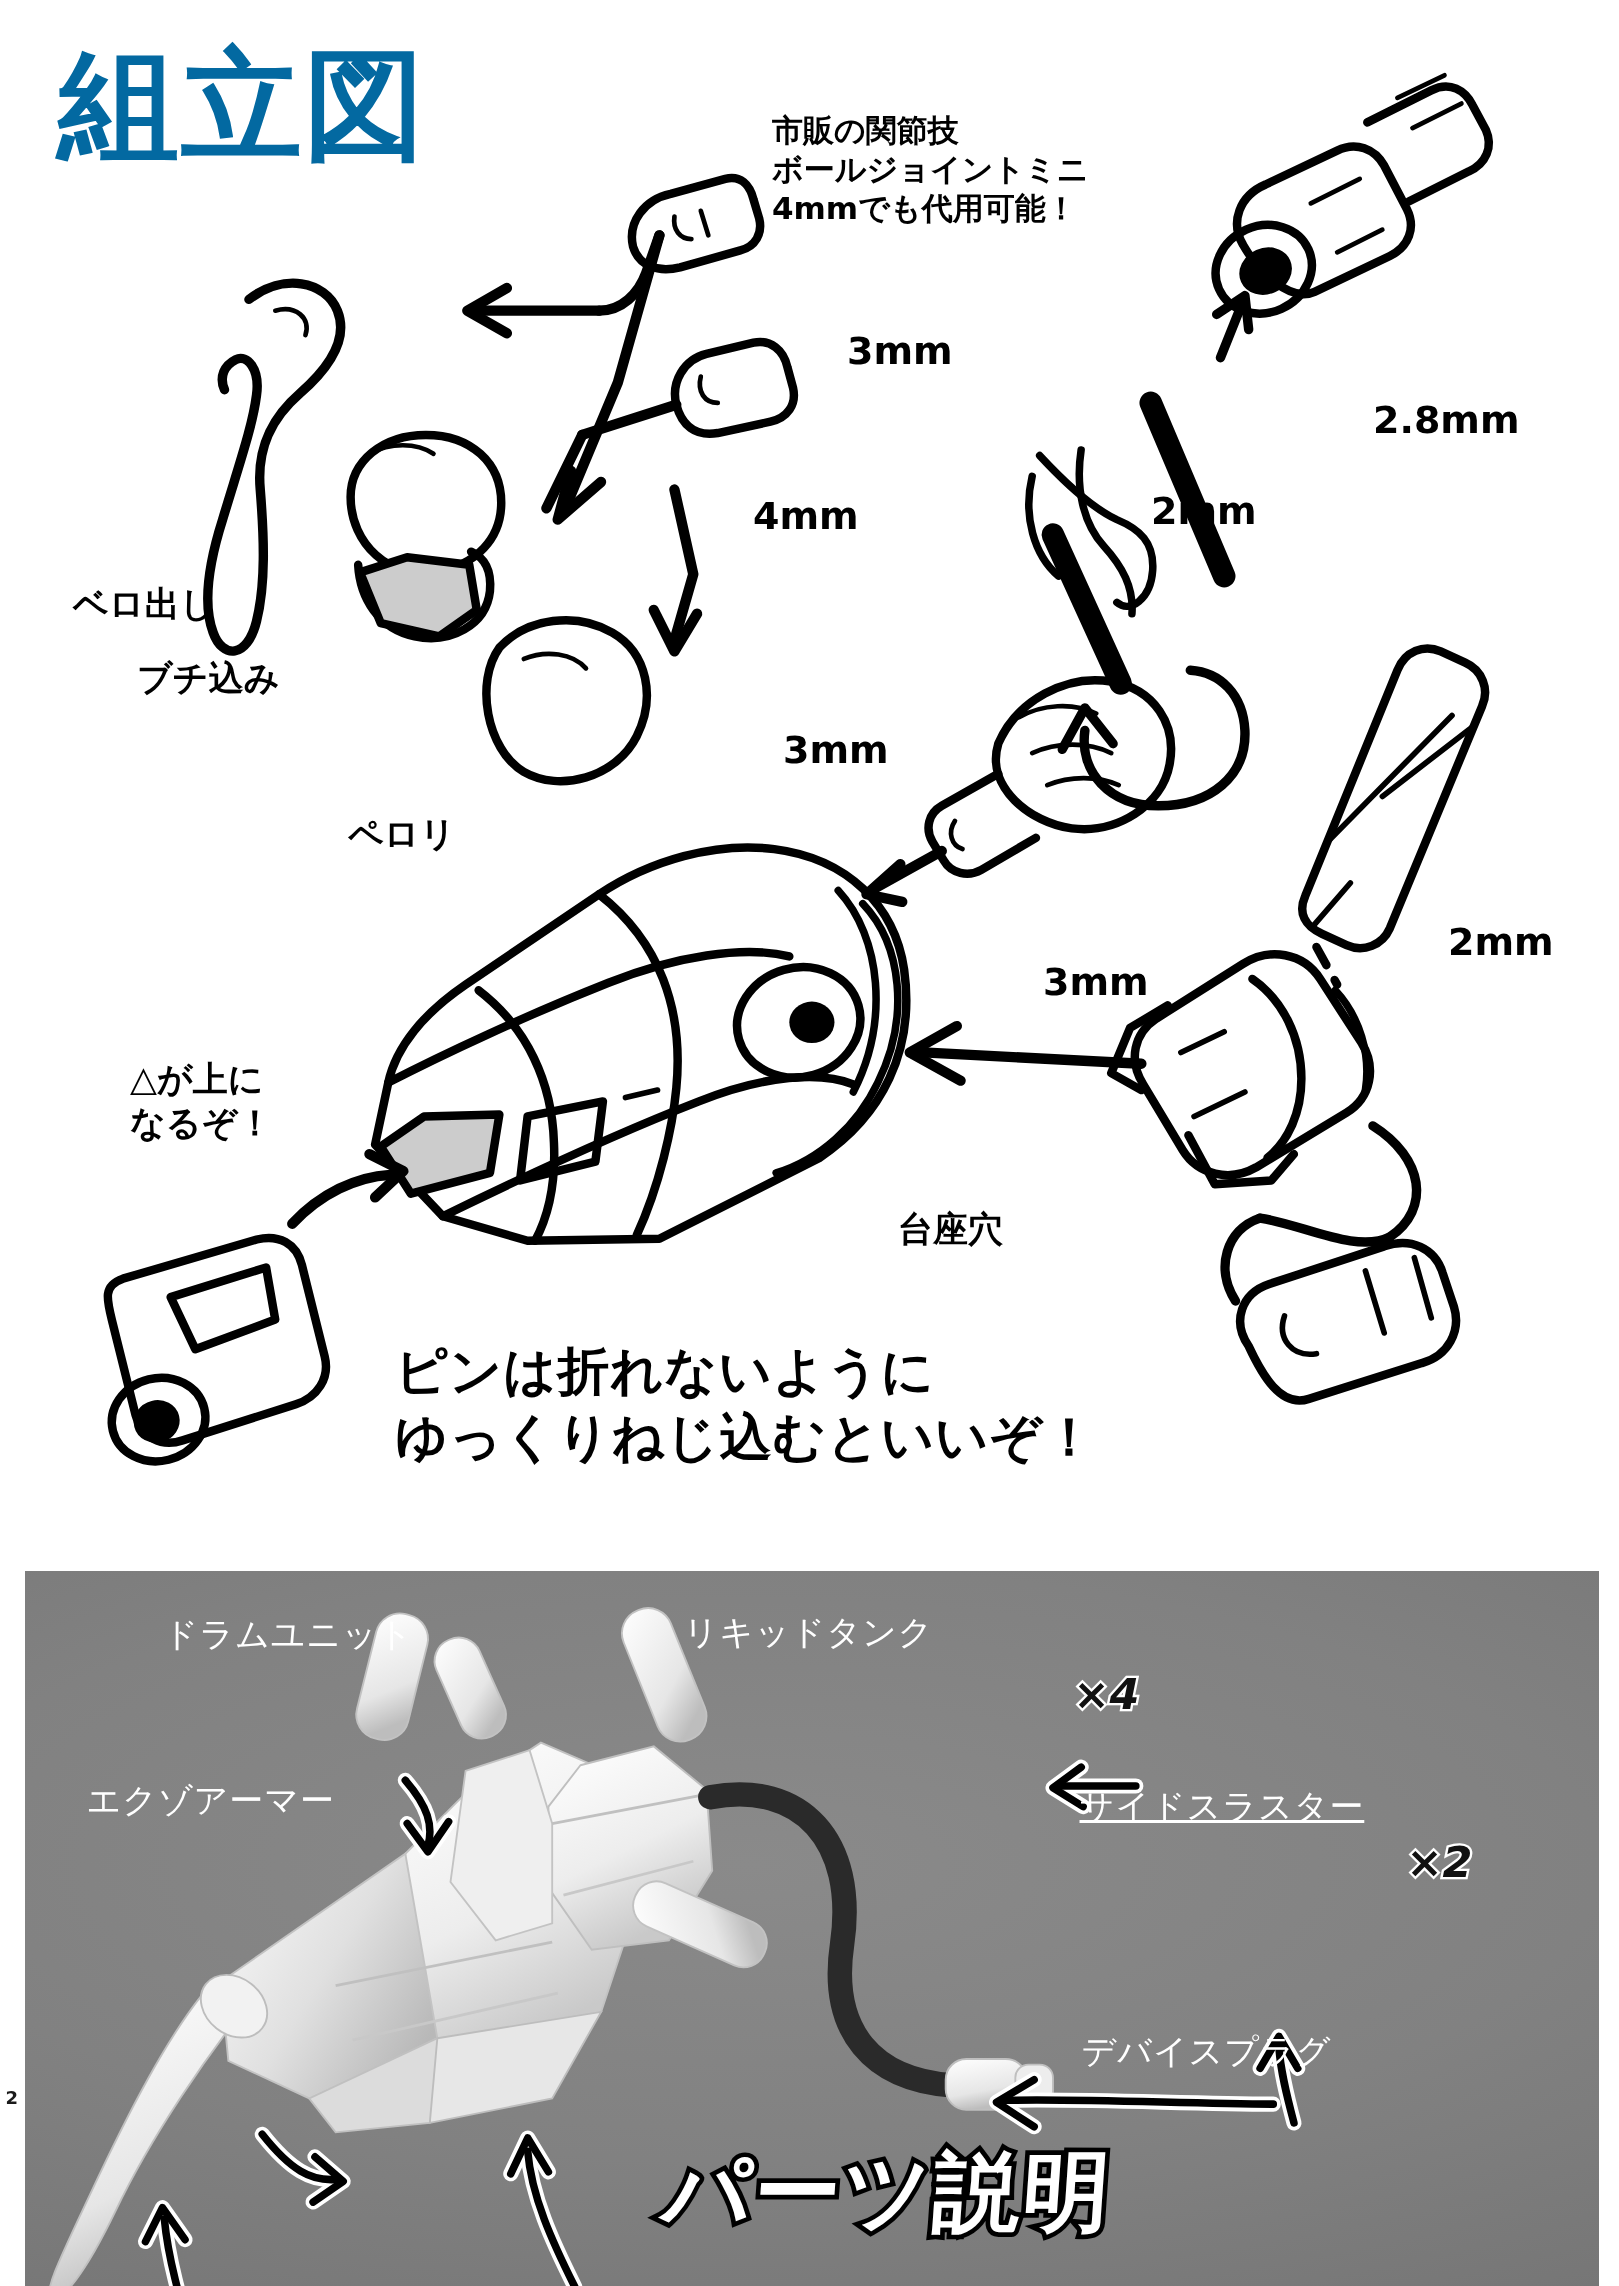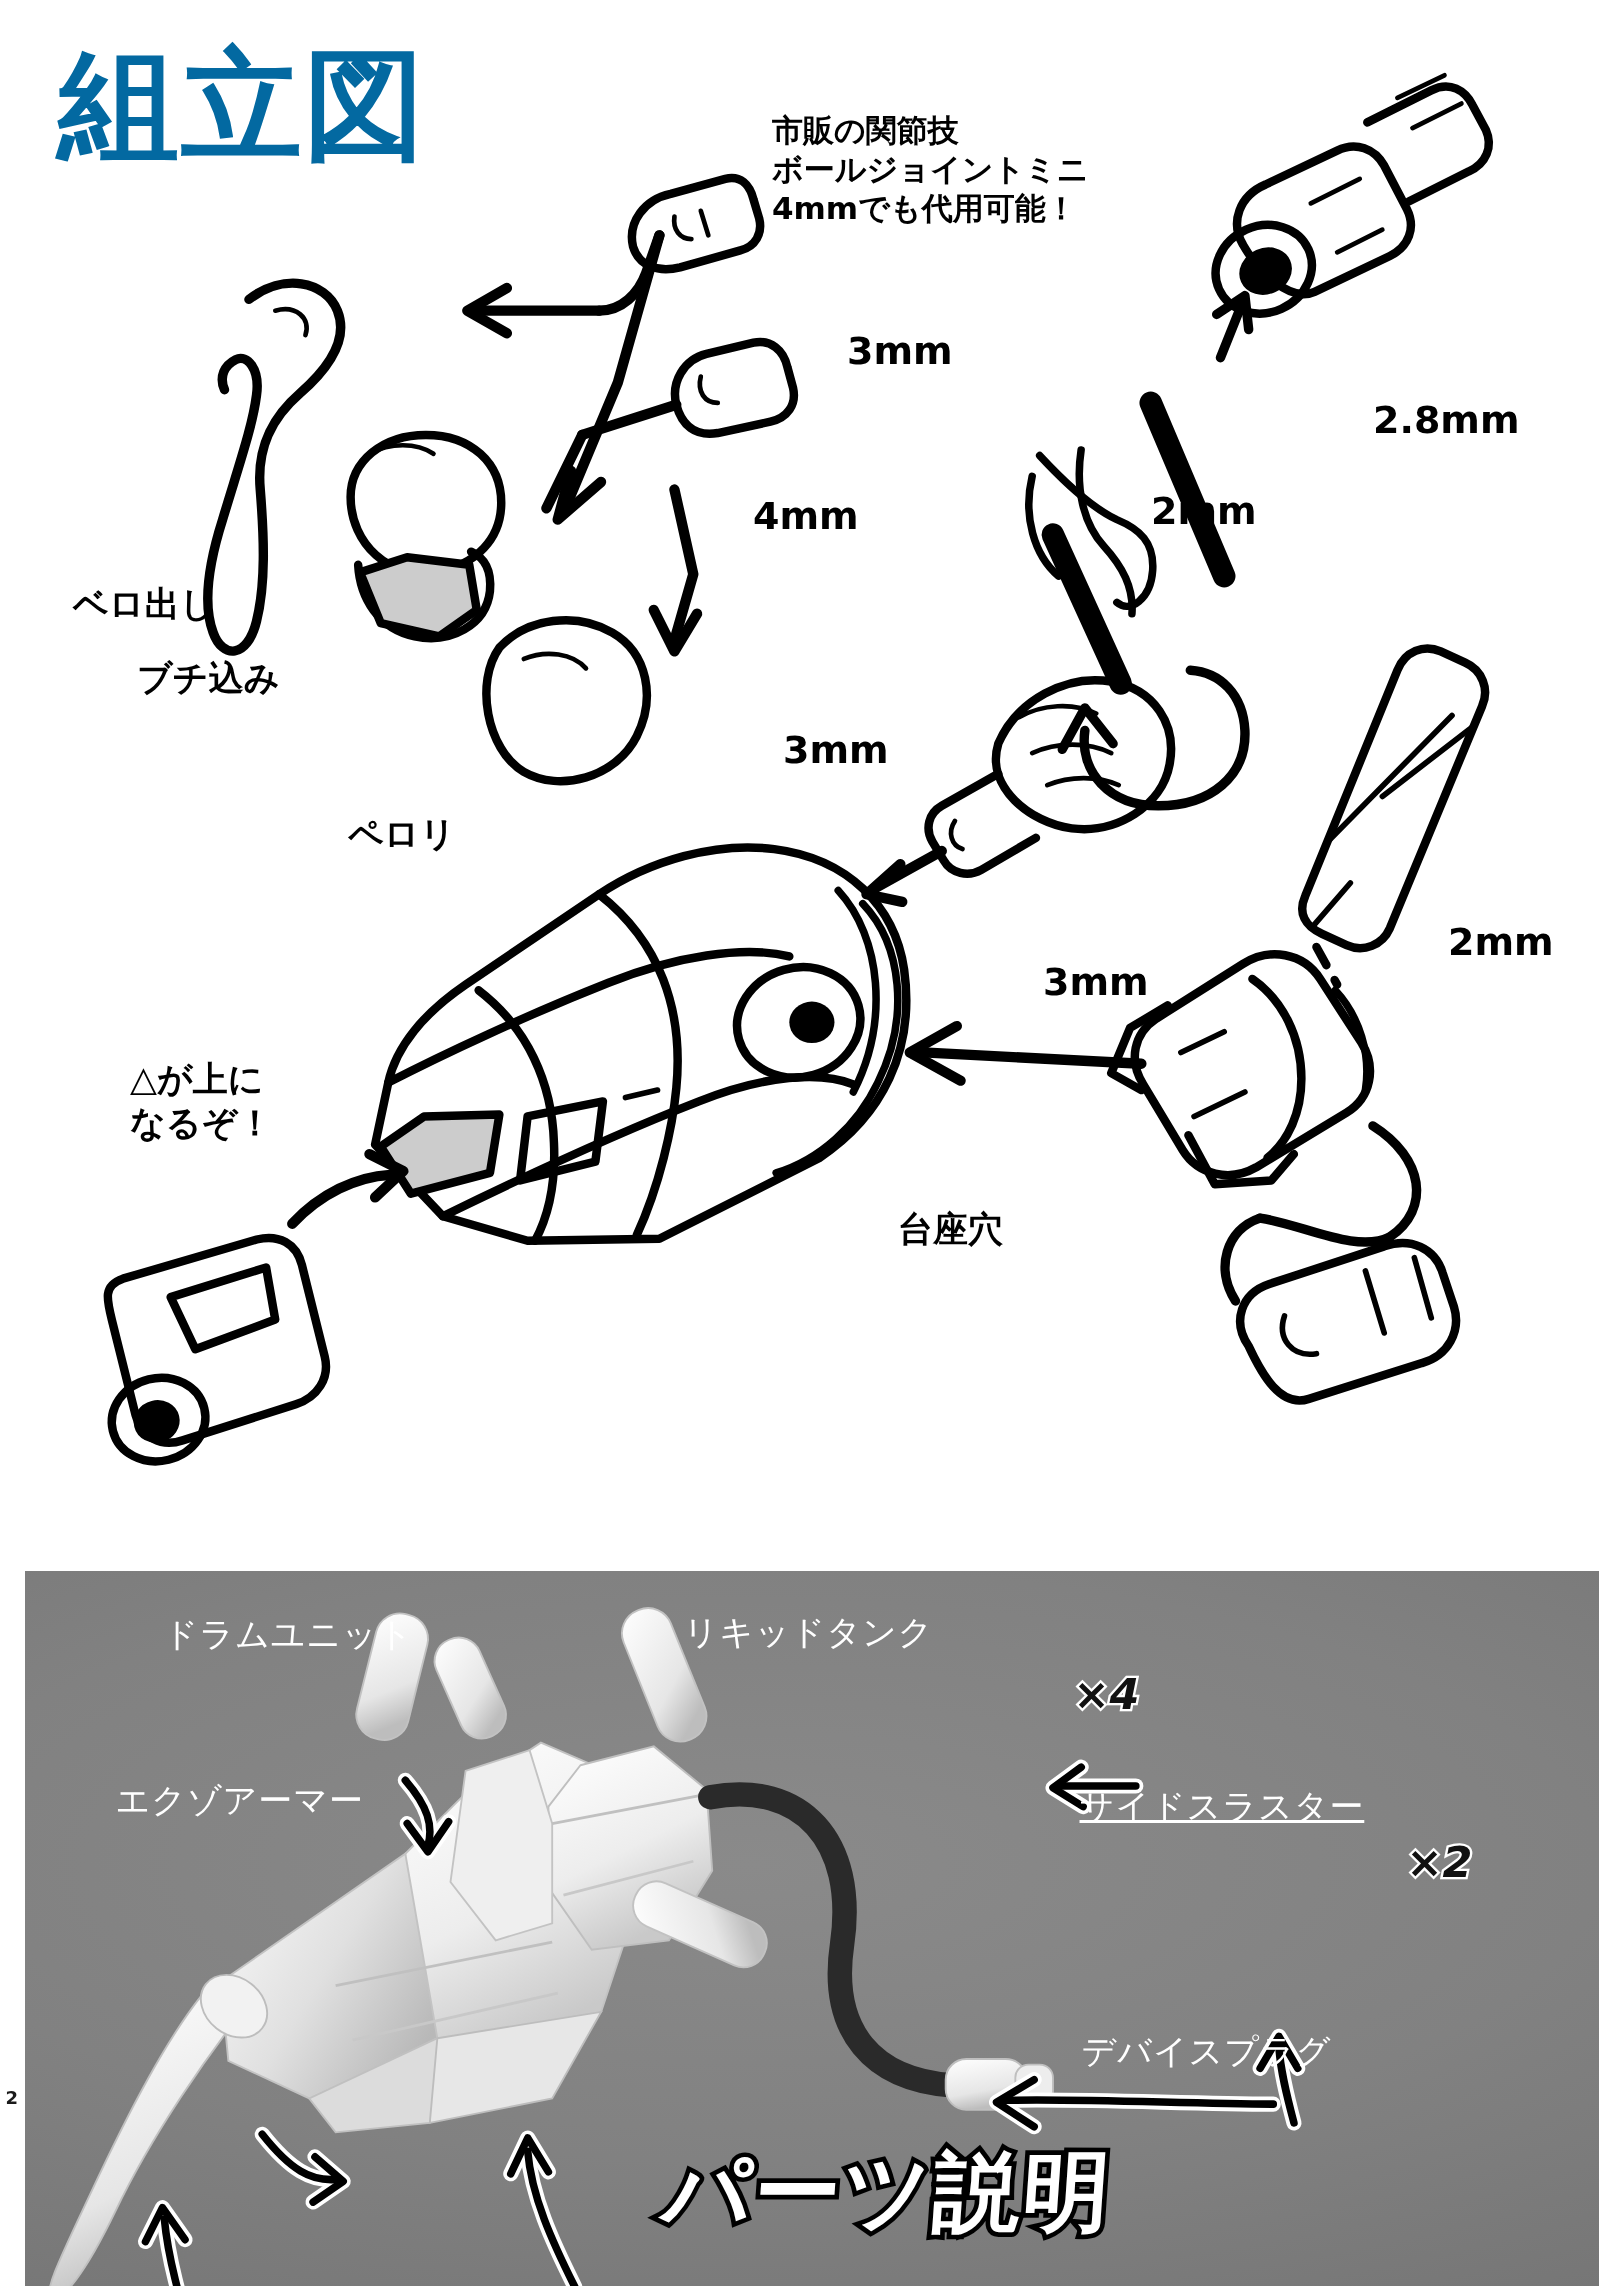--- a/index.html
+++ b/index.html
@@ -216,20 +216,22 @@
     <div class="tx t-mm" style="left:1043px;top:959px;">3mm</div>
     <div class="tx t-mm" style="left:1448px;top:919px;">2mm</div>
 
     <div class="tx t-lbl" style="left:73px;top:582px;">ベロ出し</div>
     <div class="tx t-lbl" style="left:137px;top:656px;">ブチ込み</div>
     <div class="tx t-lbl" style="left:348px;top:812px;">ペロリ</div>
     <div class="tx t-lbl" style="left:87px;top:1057px;margin-left:43px;">△が上に
 なるぞ！</div>
     <div class="tx t-lbl" style="left:898px;top:1207px;">台座穴</div>
 
+    <div class="tx t-big" style="left:395px;top:1339px;">ピンは折れないように
+ゆっくりねじ込むといいぞ！</div>
   </div>
 
   <div class="photo">
 
     <svg width="1574" height="733" viewBox="0 0 1672 778">
       <defs>
         <linearGradient id="wht" x1="0" y1="0" x2="0.4" y2="1">
           <stop offset="0%" stop-color="#ffffff"></stop>
           <stop offset="60%" stop-color="#ededed"></stop>
           <stop offset="100%" stop-color="#c9c9c9"></stop>
@@ -305,21 +307,21 @@
         <path d="M1348,586 C1340,556 1334,532 1332,506"></path>
         <polyline points="1312,528 1332,494 1352,528"></polyline>
       </g>
     </svg>
 
     <div class="plbl" style="left:139px;top:43px;">ドラムユニット</div>
 
     <div class="plbl" style="left:659px;top:41px;">リキッドタンク</div>
     <div class="pcount" style="left:1049px;top:98px;">×4</div>
 
-    <div class="plbl" style="left:91px;top:209px;text-align:right;">エクゾアーマー</div>
+    <div class="plbl" style="left:62px;top:209px;text-align:right;">エクゾアーマー</div>
 
     <div class="plbl" style="left:1055px;top:215px;text-decoration:underline;">サイドスラスター</div>
     <div class="pcount" style="left:1382px;top:266px;">×2</div>
 
     <div class="plbl" style="left:444px;top:718px;">レーザー
 ジャイロ</div>
 
     <div class="plbl" style="left:1057px;top:460px;">デバイスプラグ</div>
 
     <div class="parts-title">パーツ説明</div>

